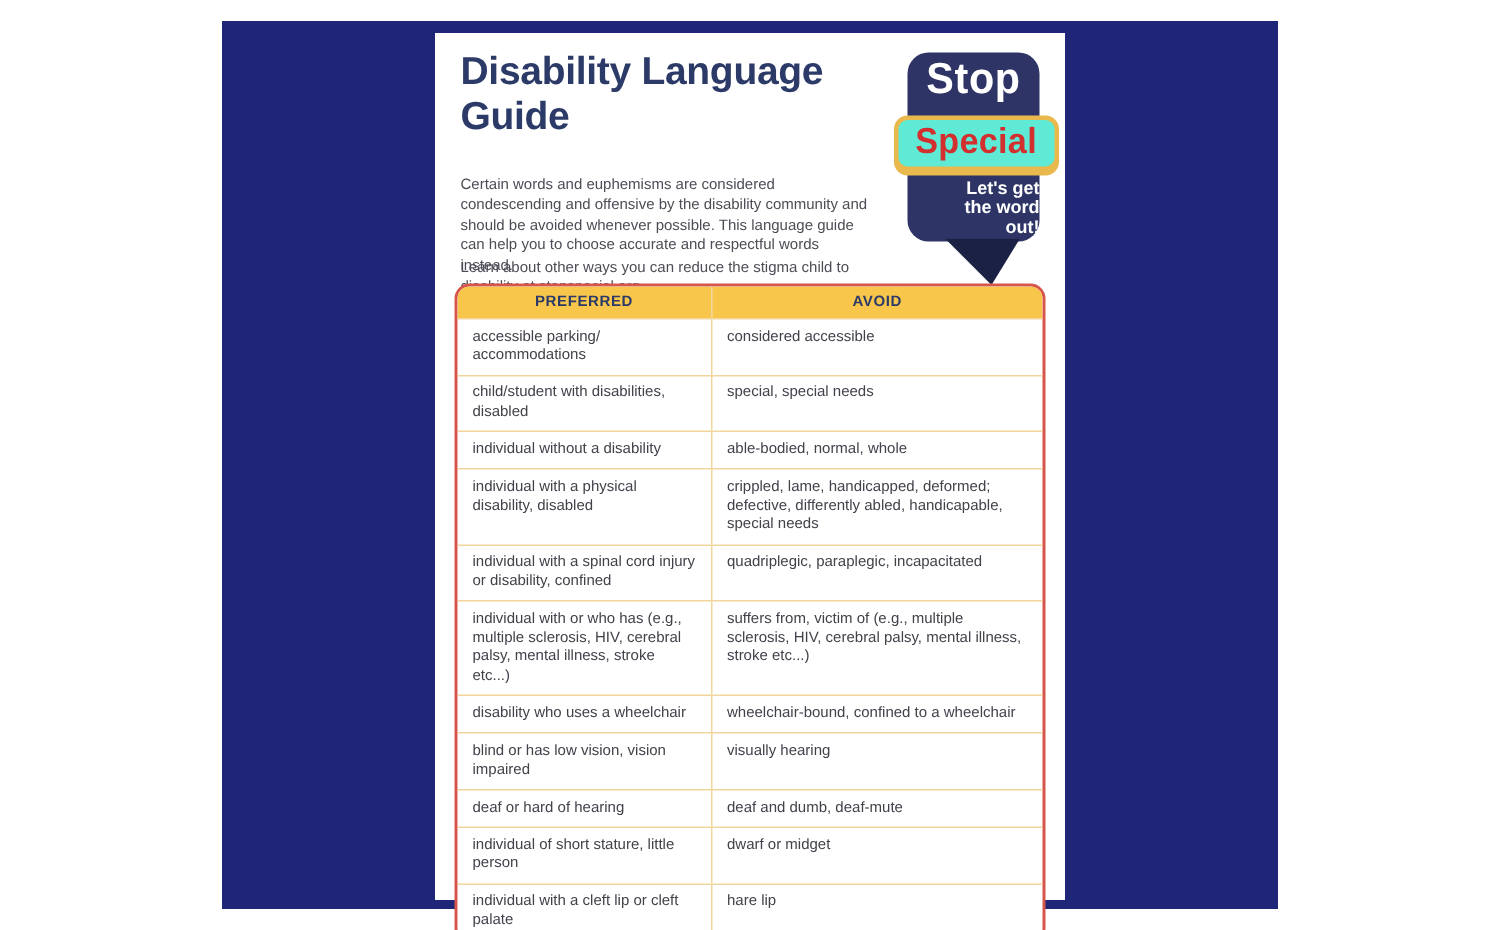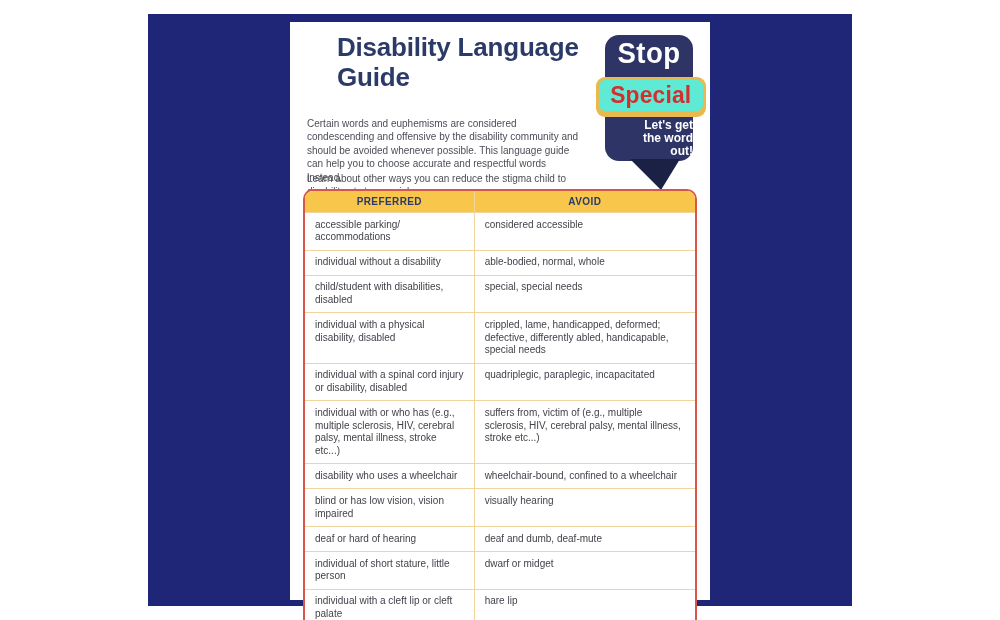--- a/index.html
+++ b/index.html
@@ -28,21 +28,21 @@
     position:absolute;left:148px;top:14px;width:704px;height:592px;
     background:var(--navy_bg);
   }
   .sheet{
     position:absolute;left:290px;top:22px;width:420px;height:578px;
     background:var(--sheet_bg);
   }
   .doc-title{
     position:absolute;left:17px;top:10px;width:255px;
     font-size:26px;line-height:30px;font-weight:bold;
-    color:var(--title_navy);letter-spacing:-0.2px;margin-left:30px;
+    color:var(--title_navy);letter-spacing:-0.2px;
   }
   .intro{
     position:absolute;left:17px;width:276px;
     font-size:10px;line-height:13.4px;color:var(--body_text);margin-top:29px;
   }
   .intro-1{top:66px;}
   .intro-2{top:121px;}
   .site-link{color:var(--body_text);text-decoration:underline;cursor:pointer;}
 
   
@@ -134,33 +134,33 @@
             <th>PREFERRED</th>
             <th>AVOID</th>
           </tr>
         </thead>
         <tbody>
             <tr>
               <td>accessible parking/ accommodations</td>
               <td>considered accessible</td>
             </tr>
             <tr>
+              <td>child/student with disabilities, disabled</td>
+              <td>special, special needs</td>
+            </tr>
+            <tr>
               <td>individual without a disability</td>
               <td>able-bodied, normal, whole</td>
-            </tr>
-            <tr>
-              <td>child/student with disabilities, disabled</td>
-              <td>special, special needs</td>
             </tr>
             <tr>
               <td>individual with a physical disability, disabled</td>
               <td>crippled, lame, handicapped, deformed; defective, differently abled, handicapable, special needs</td>
             </tr>
             <tr>
-              <td>individual with a spinal cord injury or disability, disabled</td>
+              <td>individual with a spinal cord injury or disability, confined</td>
               <td>quadriplegic, paraplegic, incapacitated</td>
             </tr>
             <tr>
               <td>individual with or who has (e.g., multiple sclerosis, HIV, cerebral palsy, mental illness, stroke etc...)</td>
               <td>suffers from, victim of (e.g., multiple sclerosis, HIV, cerebral palsy, mental illness, stroke etc...)</td>
             </tr>
             <tr>
               <td>disability who uses a wheelchair</td>
               <td>wheelchair-bound, confined to a wheelchair</td>
             </tr>

